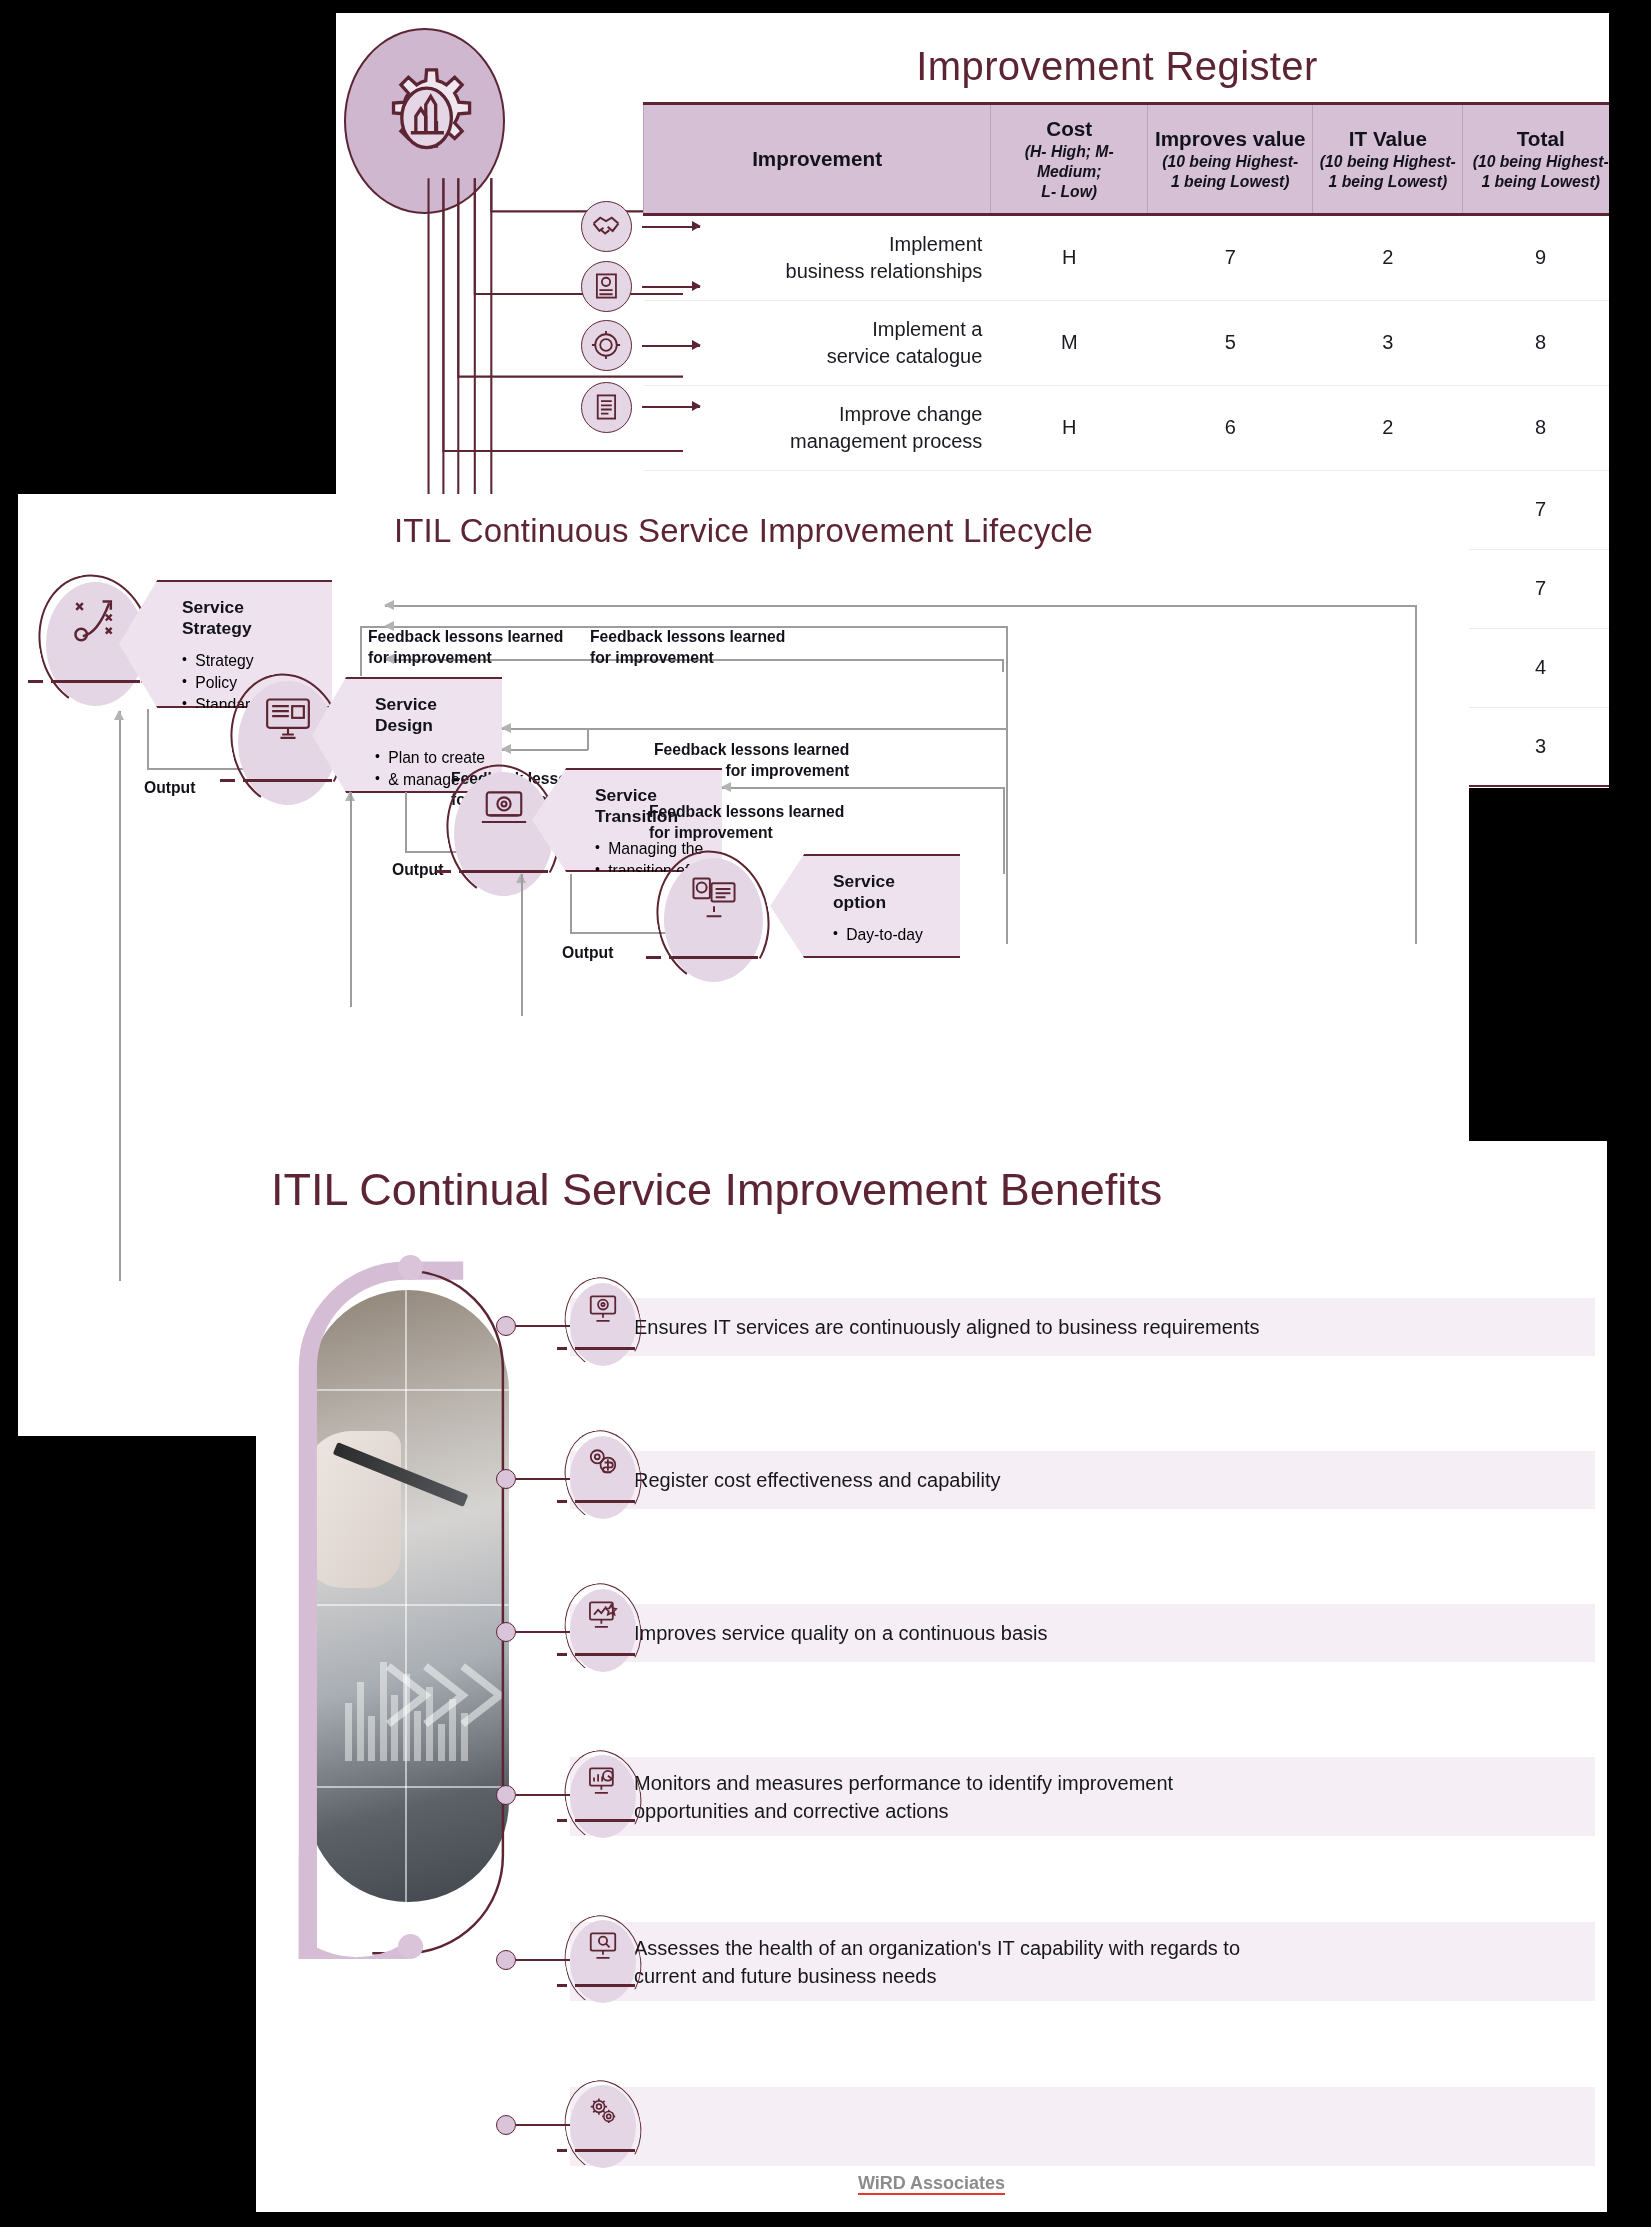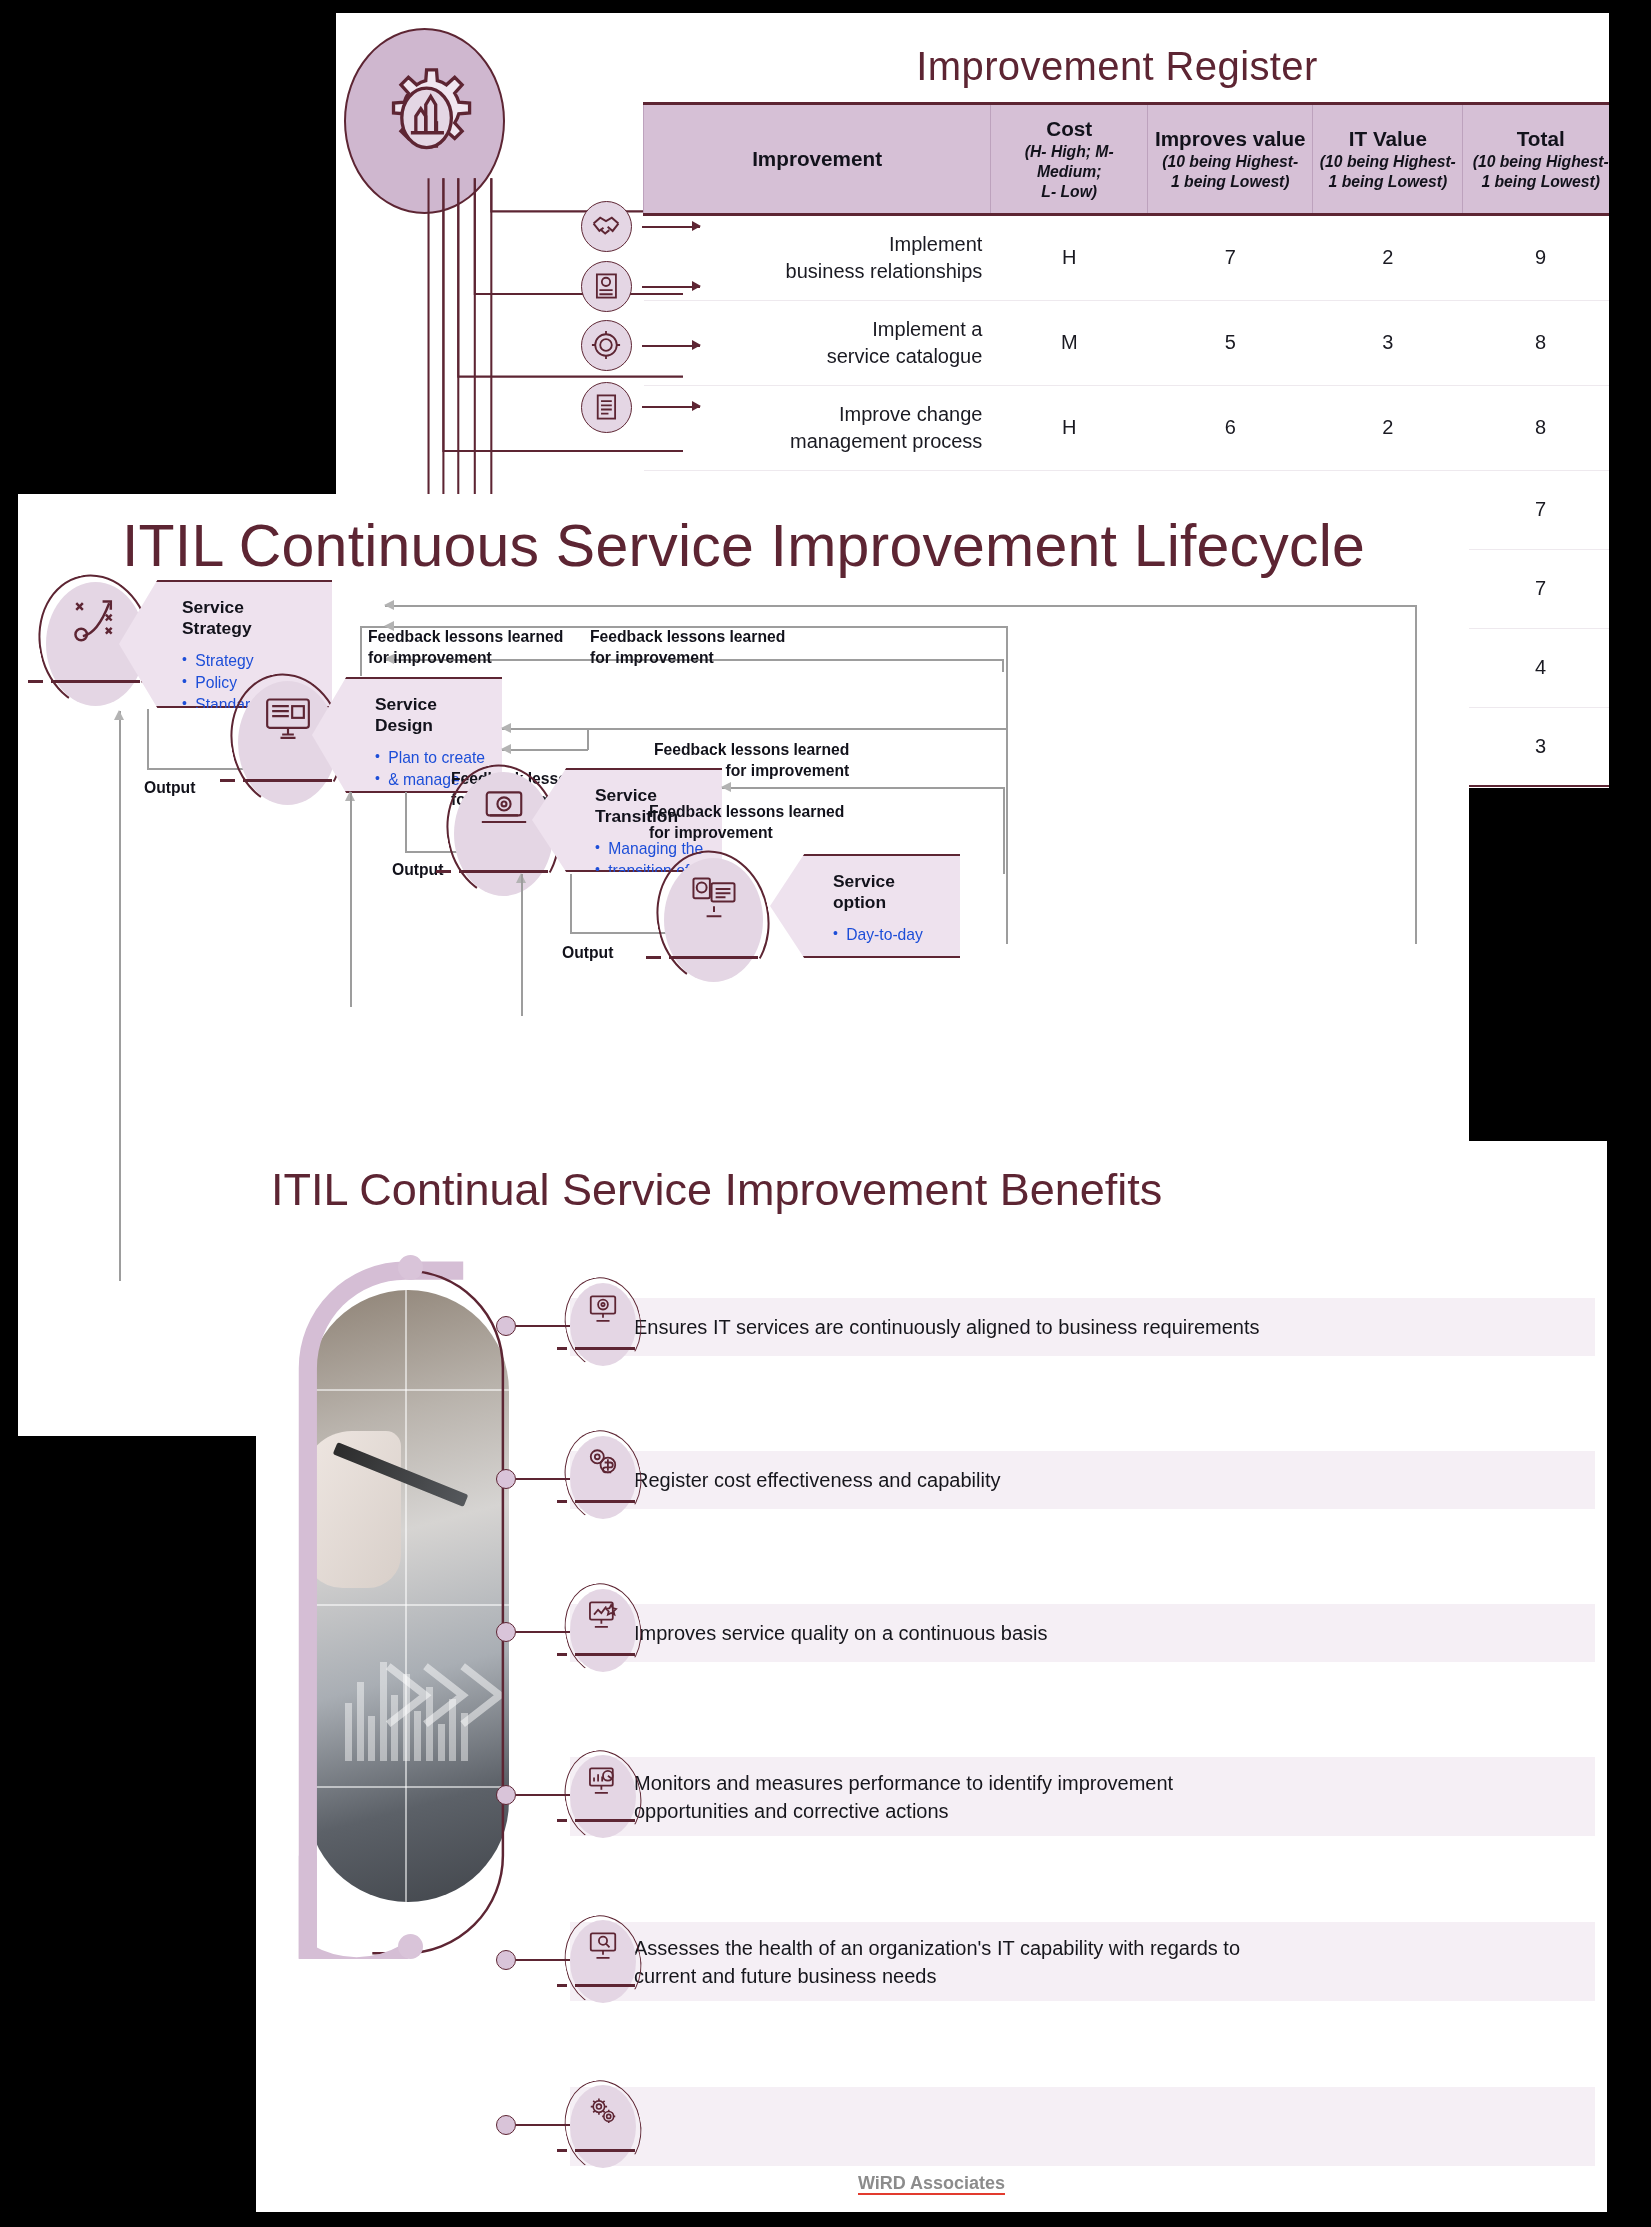--- a/index.html
+++ b/index.html
@@ -55,21 +55,21 @@
     background: #e4d6e4; border: 1.7px solid #5d2533;
   }
   .row-arrow { position:absolute; width: 58px; height: 1.7px; background: #5d2533; }
   .row-arrow:after{ content:""; position:absolute; right:-0.8px; top:-5px; border-left:9px solid #5d2533;
                     border-top:5.8px solid transparent; border-bottom:5.8px solid transparent; }
 
   
   #slide2 { left: 18px; top: 494px; width: 1451px; height: 942px; }
   #slide2 .s2-title {
     position: absolute; left: 0; top: 18px; width: 1451px; text-align: center;
-    font-size: 59px; color: #5d2533; font-weight: 400; letter-spacing: 0.2px;
+    font-size: 33px; color: #5d2533; font-weight: 400; letter-spacing: 0.2px;
   }
   .circ-icon {
     position: absolute; width: 99px; height: 124px; border-radius: 50%;
     background: #e4d6e4;
   }
   .circ-icon .ring {
     position: absolute; left: -6.6px; top: -8.3px; width: 112px; height: 136px;
     border: 2.5px solid #5d2533; border-radius: 50%;
     border-bottom-color: transparent; transform: rotate(-12deg);
   }
@@ -82,21 +82,21 @@
   .circ-icon .glyph { position: absolute; left: 50%; top: 40px; transform: translate(-50%,-50%); }
 
   .hexbox {
     position: absolute; background: #eee2ee;
     border-top: 2.5px solid #5d2533; border-bottom: 2.5px solid #5d2533;
     clip-path: polygon(18% 0, 100% 0, 100% 100%, 18% 100%, 0 50%);
     padding: 15px 15px 15px 63px;
   }
   .hexbox h4 { font-size: 17.4px; color: #12121b; font-weight: 700; margin-bottom: 11.6px; }
   .hexbox ul { list-style: none; }
-  .hexbox li { font-size: 15.7px; color: #1d4ed8; line-height: 1.3; margin-bottom: 1.7px;
+  .hexbox li { font-size: 15.7px; color: #000000; line-height: 1.3; margin-bottom: 1.7px;
                position: relative; padding-left: 13.2px; }
   .hexbox li:before { content:"\2022"; position:absolute; left:0; top:-0.8px; font-size: 14px; }
   .fb-label { position: absolute; font-size: 15.7px; font-weight: 700; color: #12121b; line-height: 1.35; }
   .out-label { position: absolute; font-size: 15.7px; font-weight: 700; color: #12121b; }
   .ln { position: absolute; background: #9d9d9d; }
   .ln.h { height: 1.7px; } .ln.v { width: 1.7px; }
   .arrowL:before { content:""; position:absolute; left:-0.8px; top:-5px;
      border-right: 10px solid #b3b3b3; border-top: 5.8px solid transparent; border-bottom: 5.8px solid transparent; }
   .arrowR:after { content:""; position:absolute; right:-0.8px; top:-5px;
      border-left: 10px solid #b3b3b3; border-top: 5.8px solid transparent; border-bottom: 5.8px solid transparent; }

